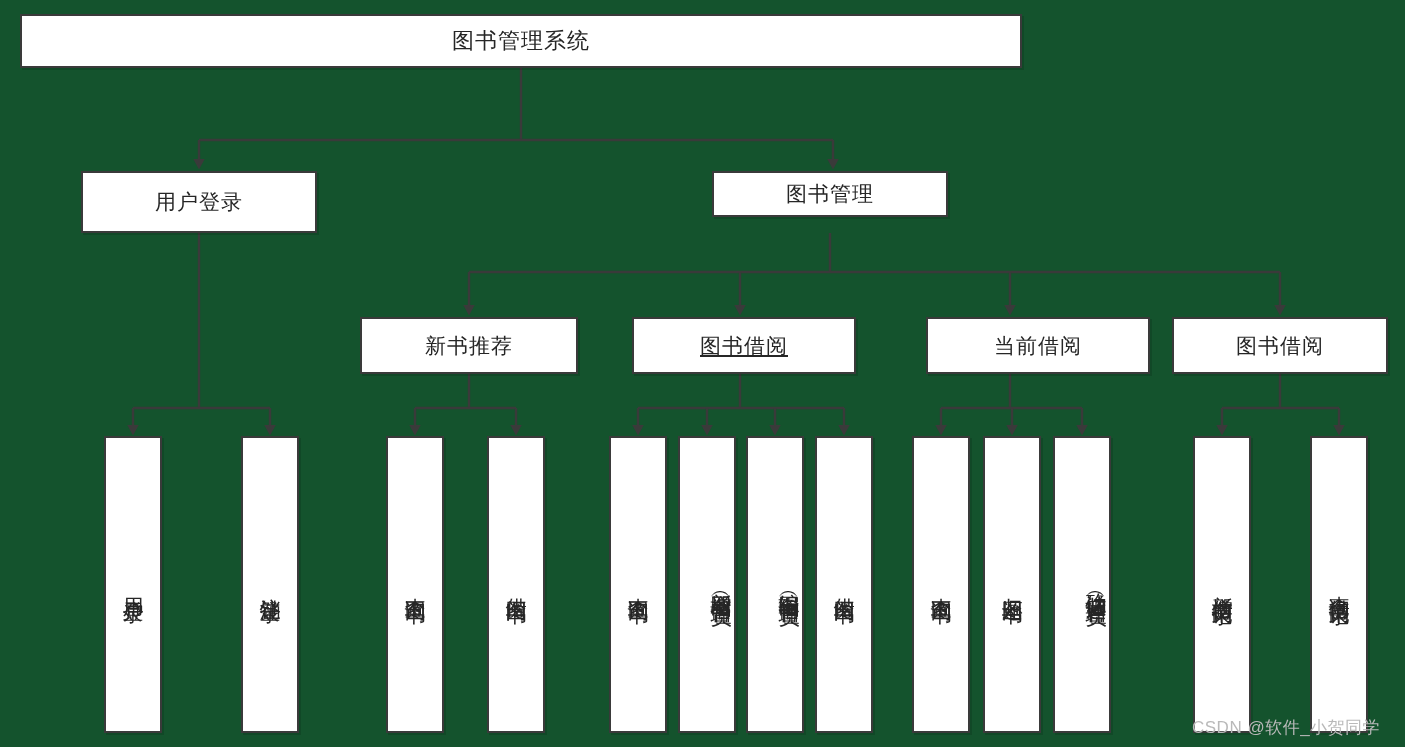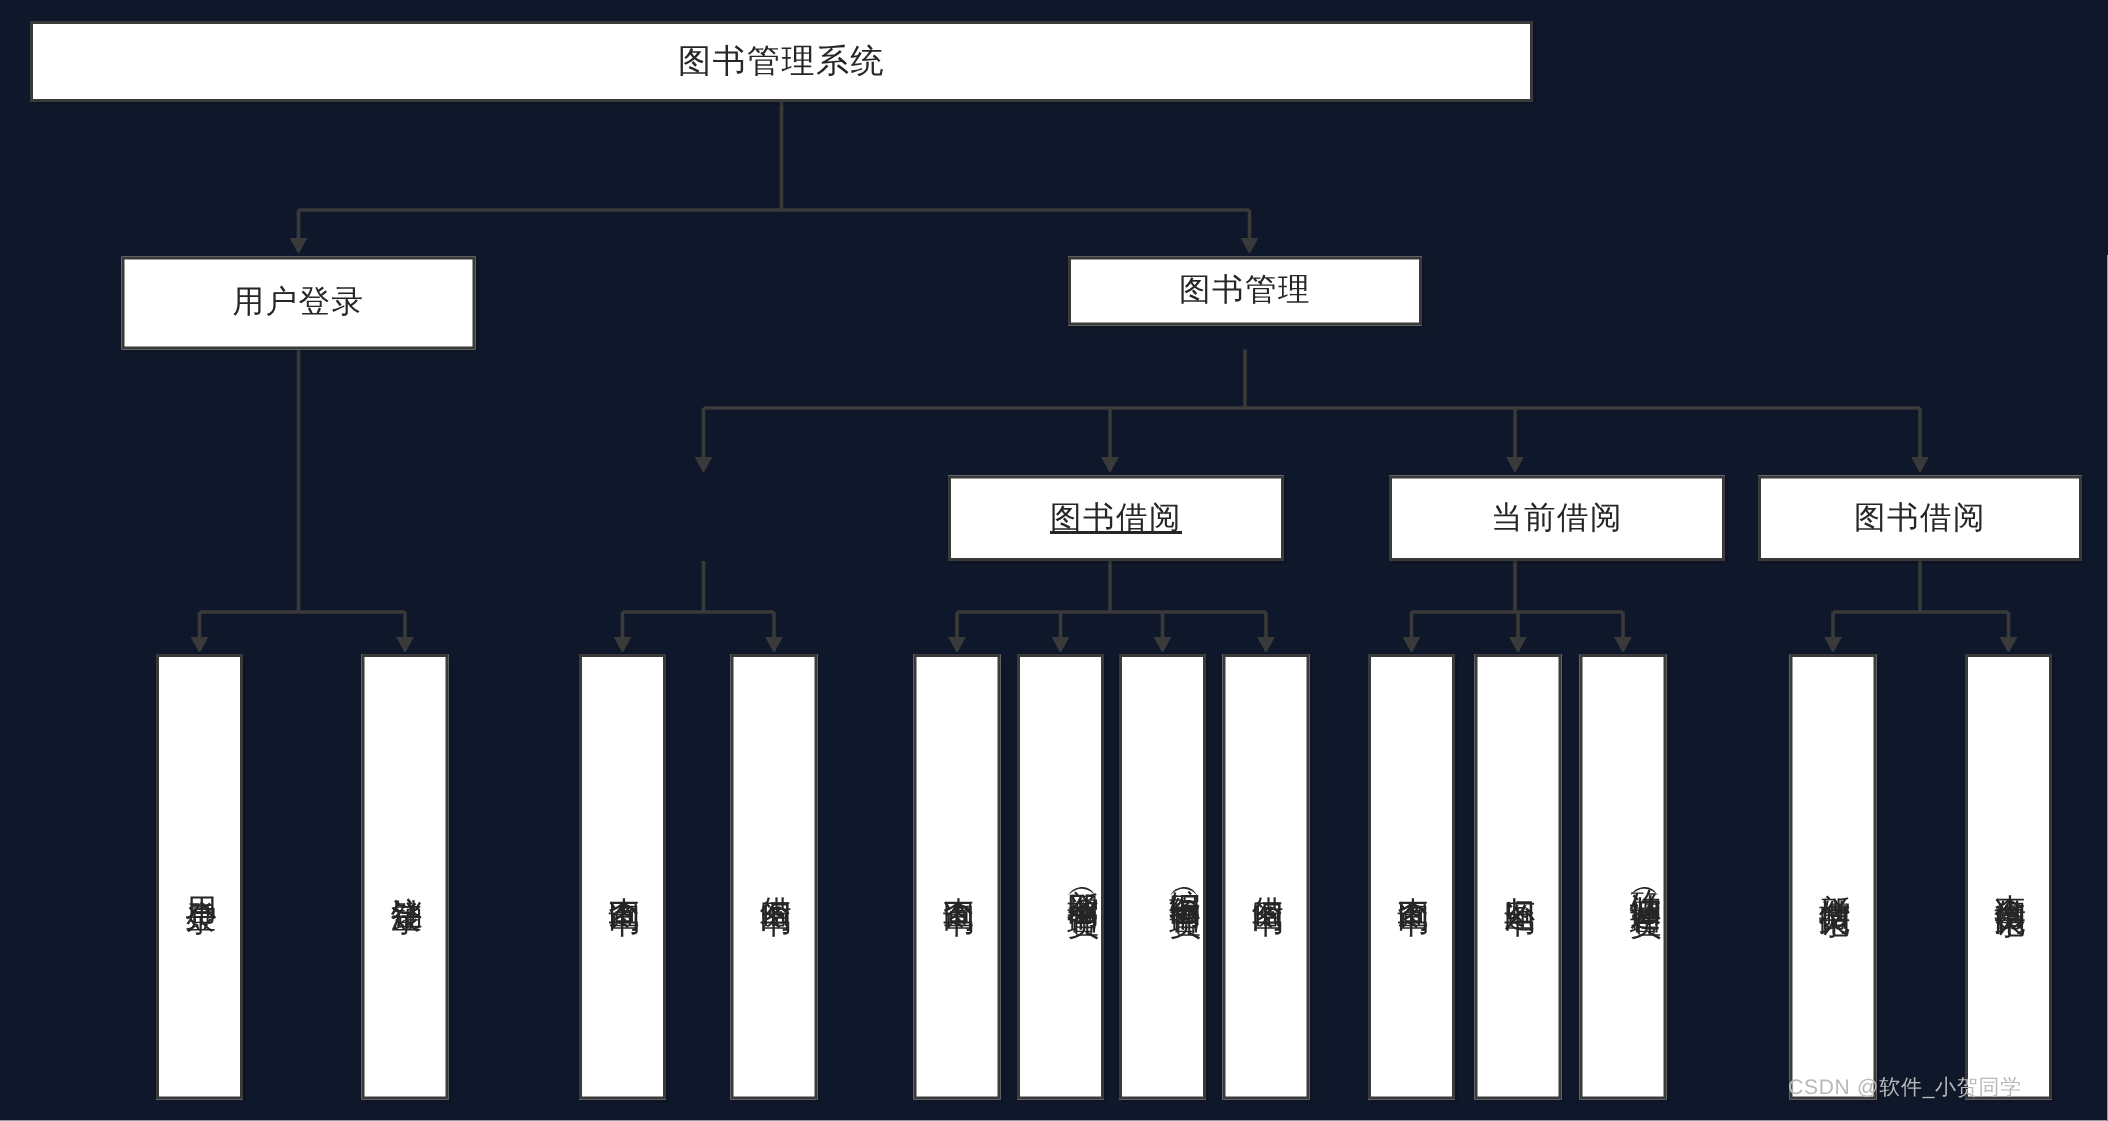--- a/index.html
+++ b/index.html
@@ -7,21 +7,21 @@
     padding: 0;
     background: #ffffff;
   }
   body {
     font-family: "Liberation Sans", "DejaVu Sans", sans-serif;
   }
   #canvas {
     position: relative;
     width: 1405px;
     height: 747px;
-    background: #0f172a;
+    background: #14532d;
     overflow: hidden;
   }
   svg.wires {
     position: absolute;
     left: 0;
     top: 0;
     width: 1405px;
     height: 747px;
     pointer-events: none;
   }
@@ -53,21 +53,21 @@
     justify-content: center;
   }
   .node.vert.mid {
     align-items: center;
   }
   #root-node {
     font-size: 22px;
   }
   .watermark {
     position: absolute;
-    font-size: 14px;
+    font-size: 17px;
     color: #b9b9b9;
     white-space: nowrap;
     letter-spacing: 0.5px;
   }
 </style>
 </head>
 <body>
 
 <div id="canvas">
 
@@ -124,20 +124,21 @@
       <path d="M1222,408 L1222,426" marker-end="url(#arrowhead)"></path>
       <path d="M1339,408 L1339,426" marker-end="url(#arrowhead)"></path>
     </g>
   </svg>
 
   <div class="node horiz" id="root-node" style="left: 20px; top: 14px; width: 1002px; height: 54px;">图书管理系统</div>
 
   <div class="node horiz" id="n-user-login" style="left: 81px; top: 171px; width: 236px; height: 62px;">用户登录</div>
   <div class="node horiz" id="n-book-manage" style="left: 712px; top: 171px; width: 236px; height: 46px;">图书管理</div>
 
+  <div class="node horiz" id="n-new-book-rec" style="left: 360px; top: 317px; width: 218px; height: 57px;">新书推荐</div>
   <div class="node horiz" id="n-book-borrow" style="left: 632px; top: 317px; width: 224px; height: 57px; text-decoration: underline;">图书借阅</div>
   <div class="node horiz" id="n-current-borrow" style="left: 902px; top: 317px; width: 224px; height: 57px; margin-left: 24px;">当前借阅</div>
   <div class="node horiz" id="n-borrow-record" style="left: 1172px; top: 317px; width: 216px; height: 57px;">图书借阅</div>
 
   <div class="node vert mid" id="l0" style="left: 104px; top: 436px; width: 58px; height: 297px;">用户登录</div>
   <div class="node vert mid" id="l1" style="left: 241px; top: 436px; width: 58px; height: 297px;">注销登录</div>
   <div class="node vert mid" id="l2" style="left: 386px; top: 436px; width: 58px; height: 297px;">查询图书</div>
   <div class="node vert mid" id="l3" style="left: 487px; top: 436px; width: 58px; height: 297px;">借阅图书</div>
   <div class="node vert mid" id="l4" style="left: 609px; top: 436px; width: 58px; height: 297px;">查询图书</div>
   <div class="node vert" id="l5" style="left: 678px; top: 436px; width: 58px; height: 297px;">新增图书（管理员）</div>

